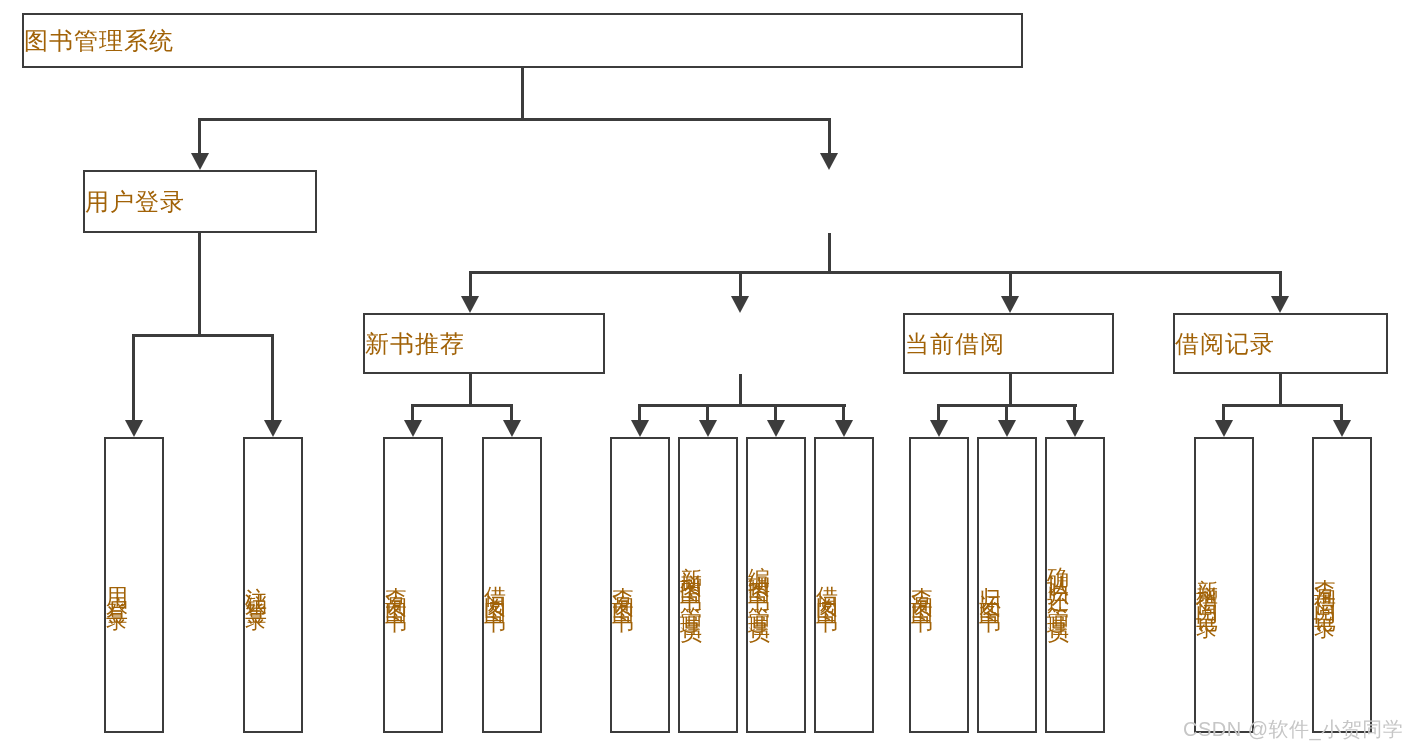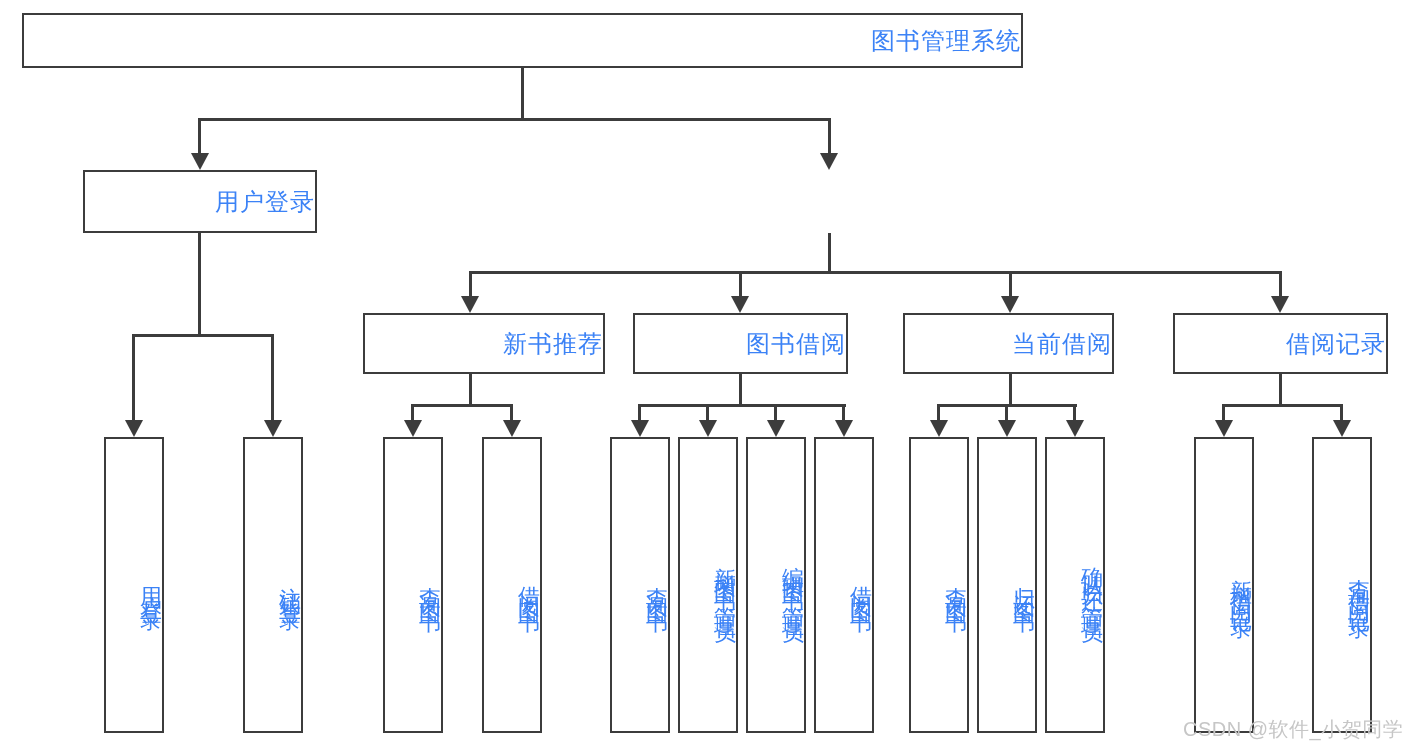--- a/index.html
+++ b/index.html
@@ -2,22 +2,22 @@
 <html><head>
 <meta charset="utf-8">
 <style>
   html,body { margin:0; padding:0; background:#ffffff; }
   .canvas {
     position:relative; width:1405px; height:747px; background:#ffffff;
     font-family:"Liberation Sans","DejaVu Sans",sans-serif; overflow:hidden;
   }
   .box {
     position:absolute; border:2px solid #3c3c3c; background:#ffffff;
-    display:flex; align-items:center; justify-content:flex-end;
-    color:#3b82f6; box-sizing:border-box;
+    display:flex; align-items:center; justify-content:flex-start;
+    color:#a16207; box-sizing:border-box;
   }
   .box .label { font-size:24px; letter-spacing:1px; white-space:nowrap; }
   .leaf .label {
     writing-mode:vertical-rl; text-orientation:mixed;
     font-size:22px; letter-spacing:8px; line-height:1;
   }
   .line { position:absolute; background:#3c3c3c; }
   .arrowhead {
     position:absolute; width:0; height:0;
     border-left:9px solid transparent; border-right:9px solid transparent;
@@ -36,23 +36,20 @@
   <div class="box" style="left:22px;top:13px;width:1001px;height:55px">
     <span class="label">图书管理系统</span>
   </div>
 
   <div class="box" style="left:83px;top:170px;width:234px;height:63px">
     <span class="label">用户登录</span>
   </div>
 
   <div class="box" style="left:363px;top:313px;width:242px;height:61px">
     <span class="label">新书推荐</span>
-  </div>
-  <div class="box" style="left:633px;top:313px;width:215px;height:61px">
-    <span class="label">图书借阅</span>
   </div>
   <div class="box" style="left:903px;top:313px;width:211px;height:61px">
     <span class="label">当前借阅</span>
   </div>
   <div class="box" style="left:1173px;top:313px;width:215px;height:61px">
     <span class="label">借阅记录</span>
   </div>
 
   <div class="box leaf" style="left:104px;top:437px;width:60px;height:296px">
     <span class="label">用户登录</span>

